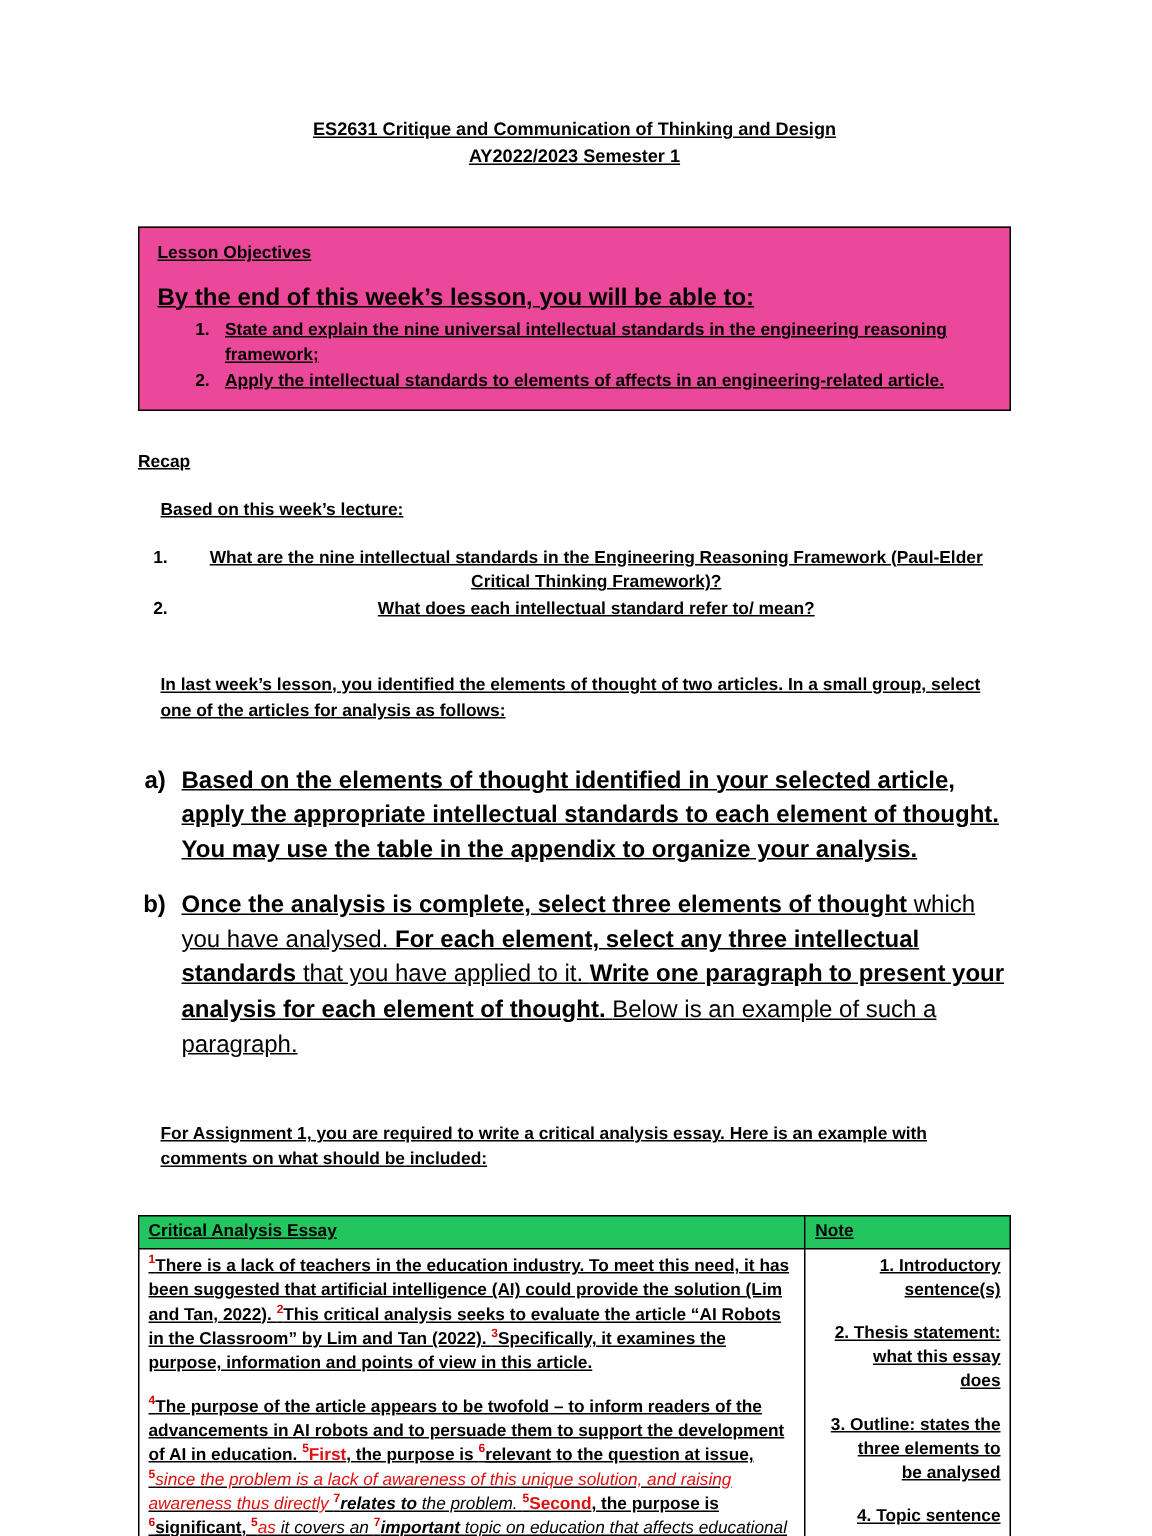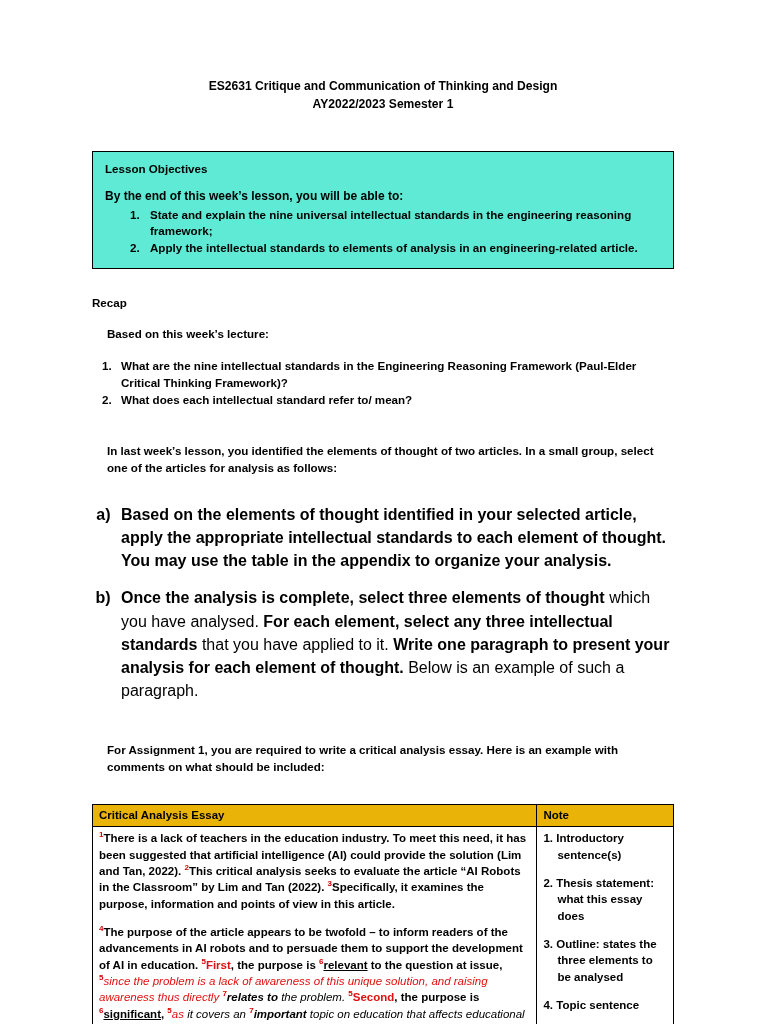--- a/index.html
+++ b/index.html
@@ -13,20 +13,21 @@
     font-family: "Liberation Serif", "DejaVu Serif", serif;
     overflow: hidden;
     position: relative;
   }
   .page {
     width: 766px;
     height: 1024px;
     box-sizing: border-box;
     padding: 78px 92px 0 92px;
     position: relative;
+    text-decoration: underline;
   }
   
   .doc {
     font-family: "Liberation Sans", "DejaVu Sans", sans-serif;
     font-size: 11.6px;
     line-height: 1.42;
     color: #000000;
     font-weight: bold;
   }
   .title-line {
@@ -35,33 +36,33 @@
     line-height: 1.45;
     text-align: center;
   }
   .gap-sm { height: 11px; }
   .gap-md { height: 18px; }
   .gap-lg { height: 26px; }
 
   
   .objectives-box {
     border: 1.3px solid #000000;
-    background: #5eead4;
+    background: #ec4899;
     box-sizing: border-box;
     padding: 9px 12px 11px 12px;
     margin-top: 20px;
   }
   .objectives-heading {
     font-weight: bold;
     font-size: 11.6px;
     margin-bottom: 10px;
   }
   .objectives-intro {
     font-weight: bold;
-    font-size: 12px;
+    font-size: 16px;
     margin-bottom: 2px;
   }
   ol.numlist {
     margin: 0;
     padding-left: 38px;
     font-weight: bold;
     font-size: 11.6px;
     line-height: 1.44;
   }
   ol.numlist li { padding-left: 7px; margin: 0; }
@@ -78,21 +79,21 @@
     line-height: 1.45;
     margin: 15px;
   }
   ol.recaplist {
     margin: 0;
     padding-left: 23px;
     font-weight: bold;
     font-size: 11.6px;
     line-height: 1.45;
   }
-  ol.recaplist li { padding-left: 6px; margin: 0 0 1px 0; }
+  ol.recaplist li { padding-left: 6px; margin: 0 0 1px 0; text-align: center; }
 
   ol.alphalist {
     margin: 0;
     padding-left: 23px;
     font-weight: bold;
     font-size: 16px;
     line-height: 1.45;
     list-style-type: lower-alpha;
   }
   ol.alphalist > li {
@@ -116,31 +117,31 @@
     vertical-align: top;
     padding: 3px 6px 4px 6px;
     font-family: "Liberation Sans", "DejaVu Sans", sans-serif;
     font-size: 11.5px;
     line-height: 1.42;
     text-align: left;
     font-weight: bold;
   }
   table.essay-table th {
     font-weight: bold;
-    background: #eab308;
+    background: #22c55e;
     padding-top: 2px;
     padding-bottom: 3px;
   }
   col.c-essay { width: 76.5%; }
   col.c-note  { width: 23.5%; }
 
   .cell-essay p { margin: 0 0 12px 0; }
   .cell-essay p:last-child { margin-bottom: 0; }
 
-  .note-list { margin: 0; padding: 0; list-style: none; }
+  .note-list { margin: 0; padding: 0; list-style: none; text-align: right; }
   .note-list li {
     margin: 0 0 12px 0;
     padding-left: 14px;
     text-indent: -14px;
     line-height: 1.42;
   }
   .note-list li:last-child { margin-bottom: 0; }
 
   sup.mark {
     color: #d80000;
@@ -166,21 +167,21 @@
     <div class="title-line">ES2631 Critique and Communication of Thinking and Design</div>
     <div class="title-line">AY2022/2023 Semester 1</div>
     <div class="gap-md"></div>
   </div>
 
   <div class="objectives-box">
     <div class="objectives-heading">Lesson Objectives</div>
     <div class="objectives-intro">By the end of this week’s lesson, you will be able to:</div>
     <ol class="numlist">
       <li>State and explain the nine universal intellectual standards in the engineering reasoning framework;</li>
-      <li>Apply the intellectual standards to elements of analysis in an engineering-related article.</li>
+      <li>Apply the intellectual standards to elements of affects in an engineering-related article.</li>
     </ol>
   </div>
 
   <div class="gap-lg"></div>
 
   <div>
     <div class="section-heading">Recap</div>
     <div class="para">Based on this week’s lecture:</div>
     <ol class="recaplist">
       <li>What are the nine intellectual standards in the Engineering Reasoning Framework (Paul-Elder Critical Thinking Framework)?</li>

